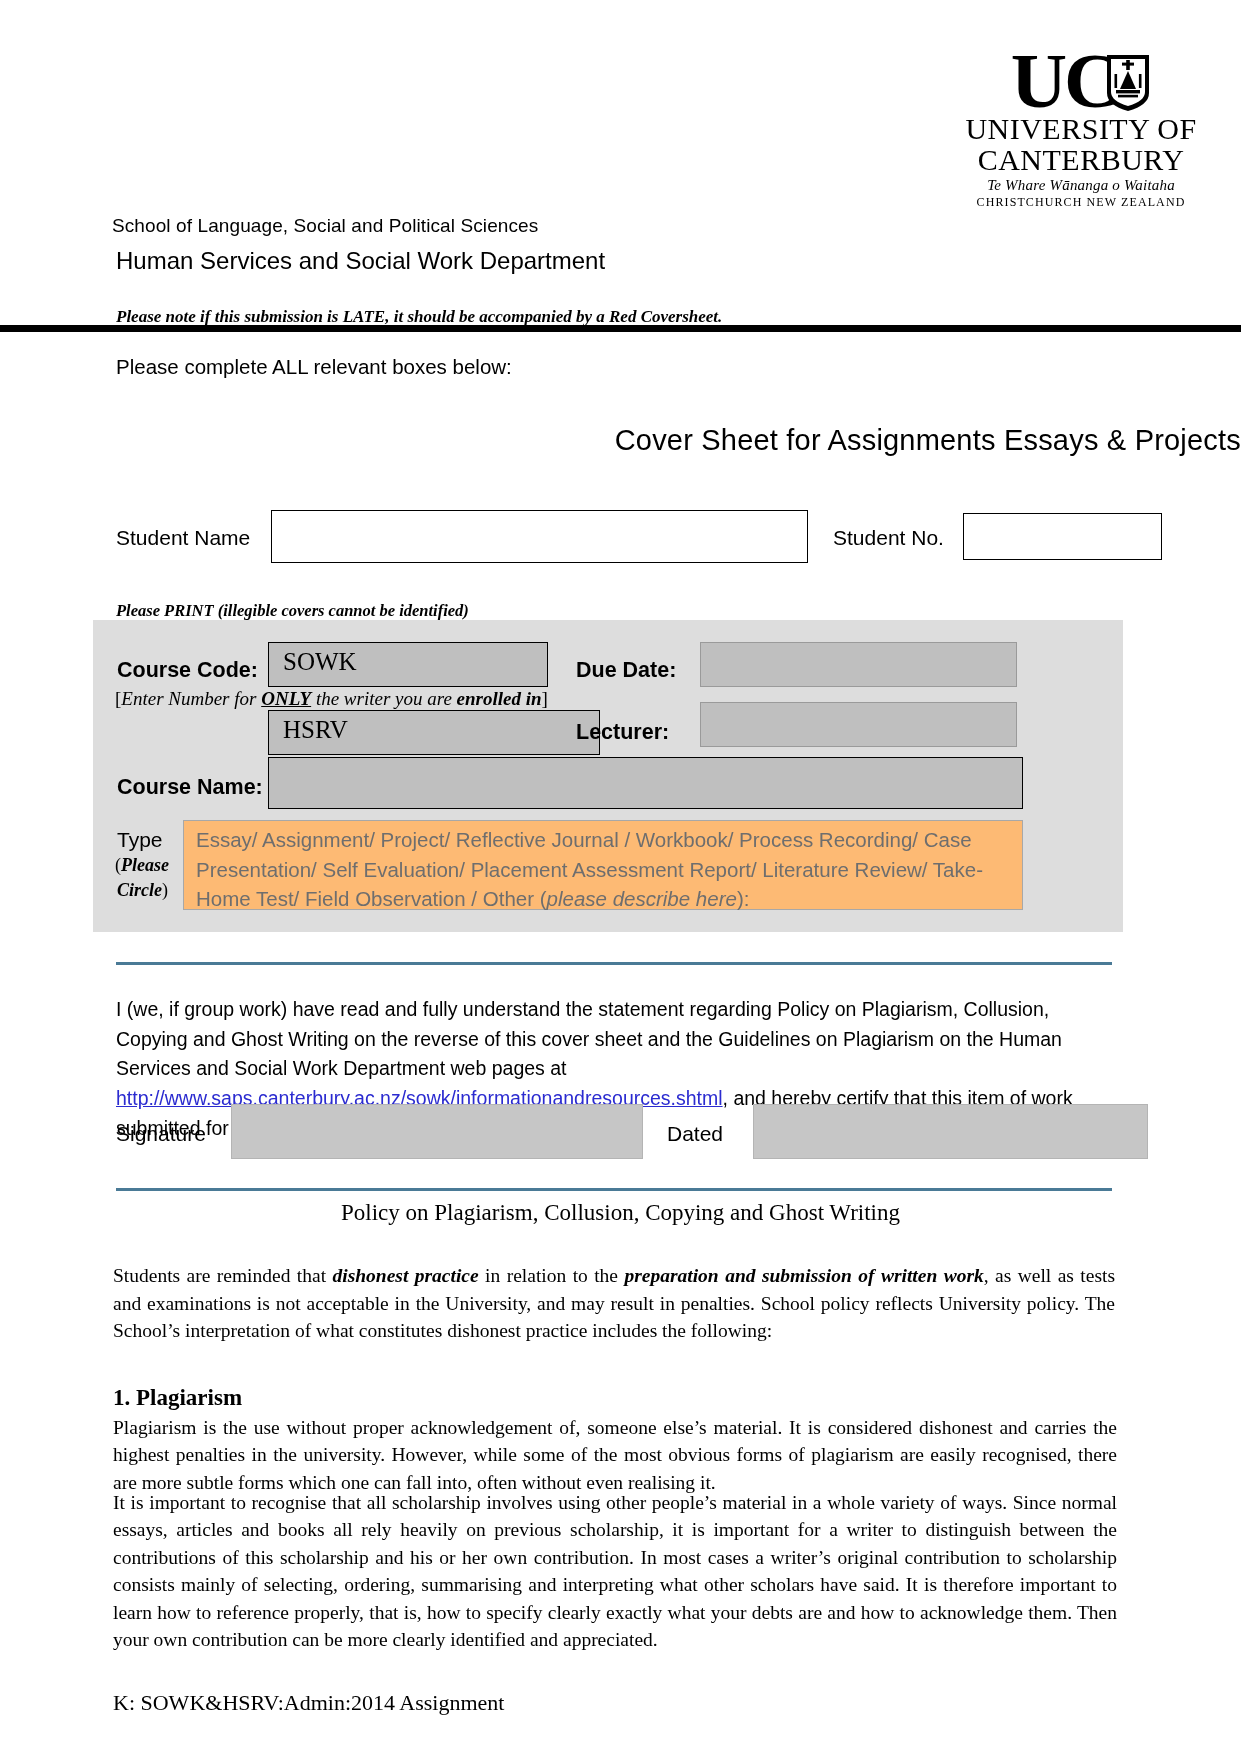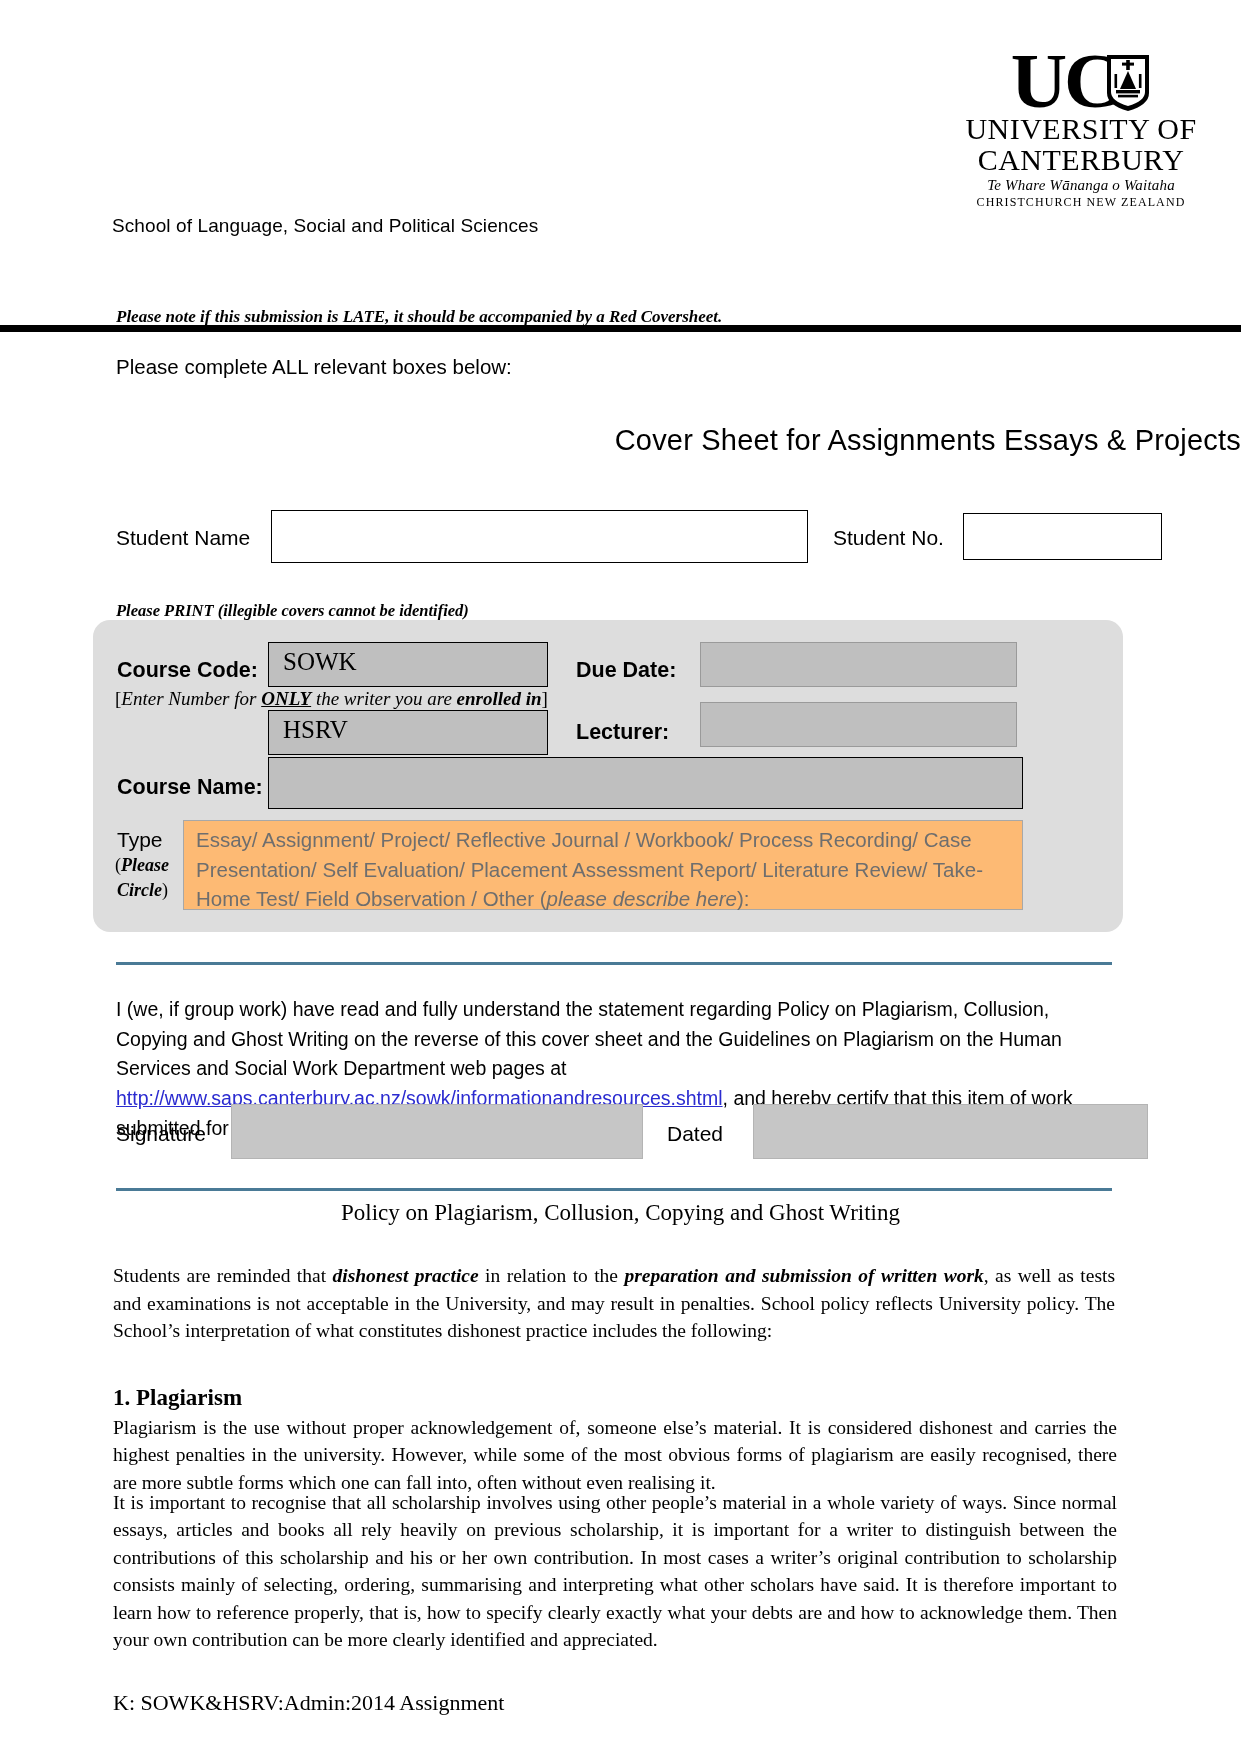--- a/index.html
+++ b/index.html
@@ -181,21 +181,20 @@
   }
 
   
   .course-panel {
     position: absolute;
     left: 93px;
     top: 620px;
     width: 1030px;
     height: 312px;
     background: #dddddd;
-    border-radius: 17px;
   }
   .lbl-course-code {
     position: absolute;
     left: 24px;
     top: 38px;
     font-size: 21.5px;
     font-weight: bold;
   }
   .note-enter-number {
     position: absolute;
@@ -220,21 +219,21 @@
     background: #bfbfbf;
     box-sizing: border-box;
     font-family: "Liberation Serif", serif;
     font-size: 25px;
     padding: 5px 0 0 14px;
   }
   .fld-hsrv {
     position: absolute;
     left: 175px;
     top: 90px;
-    width: 280px;
+    width: 332px;
     height: 45px;
     border: 1.8px solid #000;
     background: #bfbfbf;
     box-sizing: border-box;
     font-family: "Liberation Serif", serif;
     font-size: 25px;
     padding: 5px 0 0 14px;
   }
   .lbl-due-date {
     position: absolute;
@@ -476,20 +475,21 @@
         </svg>
       </span>
     </div>
     <div class="logo-line1">UNIVERSITY OF</div>
     <div class="logo-line2">CANTERBURY</div>
     <div class="logo-maori">Te Whare Wānanga o Waitaha</div>
     <div class="logo-city">CHRISTCHURCH NEW ZEALAND</div>
   </div>
 
   <div class="school-title">School of  Language, Social and Political Sciences</div>
+  <div class="school-sub">Human Services and Social Work Department</div>
 
   <div class="late-note">Please note if this submission is LATE, it should be accompanied by a Red Coversheet.</div>
   <div class="rule-black"></div>
 
   <div class="complete-note">Please complete ALL relevant boxes below:</div>
   <div class="sheet-title">Cover Sheet for Assignments Essays &amp; Projects</div>
 
   <div class="student-row">
     <span class="lbl-student-name">Student Name</span>
     <div class="box-student-name"></div>

